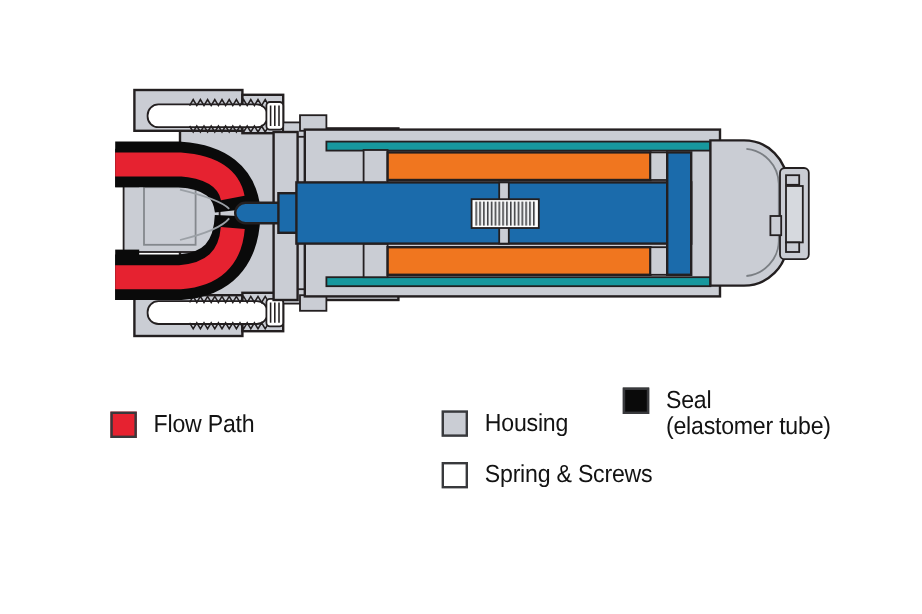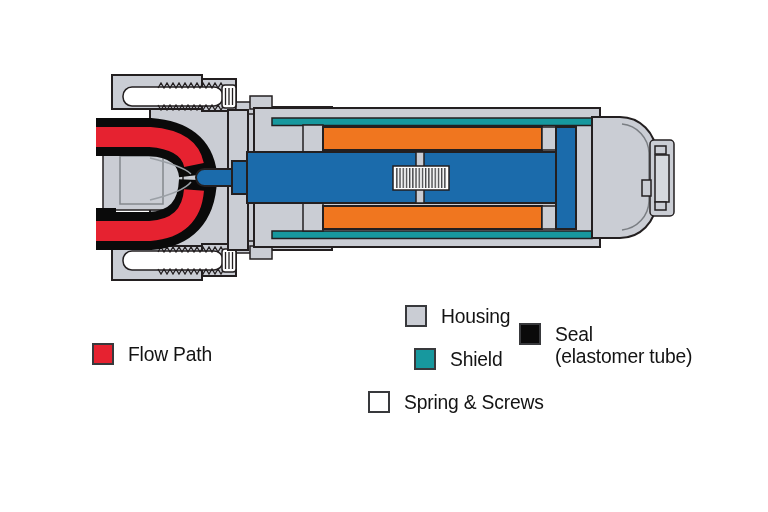--- a/index.html
+++ b/index.html
@@ -19,21 +19,21 @@
   .f-white{fill:var(--spring);stroke:var(--outline);stroke-width:1.5;}
   .ln-black{stroke:var(--seal);fill:none;}
   .ln-red{stroke:var(--flow_path);fill:none;}
   .ln-thin{stroke:var(--outline);stroke-width:1.3;fill:none;}
   .ln-detail{stroke:#9BA0A6;stroke-width:1.5;fill:none;}
   .ln-inner{stroke:#7A7E83;stroke-width:1.5;fill:none;}
 
   
   .legend-col{position:absolute;display:flex;flex-direction:column;}
   #legend-col-1{left:92px;top:323px;margin-top:20px;}
-  #legend-col-2{left:368px;top:305px;align-items:center;}
+  #legend-col-2{left:368px;top:342px;}
   #legend-col-3{left:519px;top:323px;}
   .legend-item{display:flex;align-items:flex-start;height:22px;margin-bottom:21px;}
   .swatch{width:22px;height:22px;box-sizing:border-box;border:2px solid #38393C;flex:0 0 22px;}
   .lbl{
     margin-left:14px;font-size:20.5px;line-height:22px;color:var(--text,#131313);
     letter-spacing:-0.2px;white-space:nowrap;
     transform:scaleX(0.94);transform-origin:left center;
   }
   .lbl .sub{display:block;}
 </style>
@@ -149,24 +149,20 @@
       <span class="lbl">Flow Path</span>
     </div>
   </div>
 
   <div class="legend-col" id="legend-col-2">
     <div class="legend-item">
       <span class="swatch" style="background-color: rgb(202, 205, 212);"></span>
       <span class="lbl">Housing</span>
     </div>
     <div class="legend-item">
-      <span class="swatch" style="background-color: rgb(23, 152, 158);"></span>
-      <span class="lbl">Shield</span>
-    </div>
-    <div class="legend-item">
       <span class="swatch" style="background-color: rgb(255, 255, 255);"></span>
       <span class="lbl">Spring &amp; Screws</span>
     </div>
   </div>
 
   <div class="legend-col" id="legend-col-3">
     <div class="legend-item">
       <span class="swatch" style="background-color: rgb(10, 10, 10);"></span>
       <span class="lbl"><span>Seal</span><span class="sub">(elastomer tube)</span></span>
     </div>

